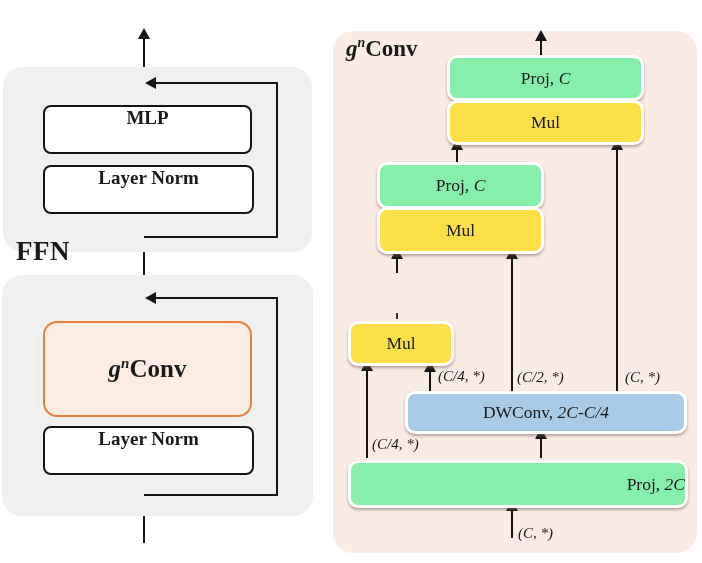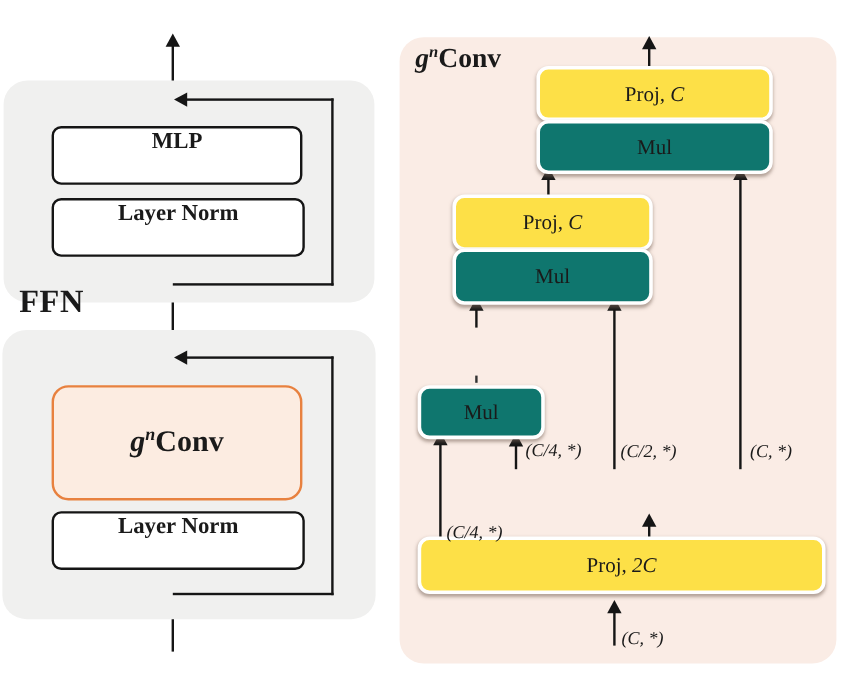--- a/index.html
+++ b/index.html
@@ -22,22 +22,22 @@
     display:flex;align-items:flex-start;justify-content:center;
     font-weight:bold;font-size:19px;}
   .blocklabel{position:absolute;font-weight:bold;font-size:27px;letter-spacing:0.5px;}
   .gnconvbox{position:absolute;background:#fcece1;border:2.5px solid #e8813f;border-radius:14px;
     display:flex;align-items:center;justify-content:center;font-weight:bold;font-size:25px;}
   
   .pinkpanel{position:absolute;background:#faece5;border-radius:20px;}
   .rbox{position:absolute;border:3px solid #ffffff;border-radius:10px;
     box-shadow:0 2px 3px rgba(120,100,90,0.55);
     display:flex;align-items:center;justify-content:center;font-size:17.5px;}
-  .yellow{background:#fde047;}
-  .green{background:#0f766e;justify-content:center;}
+  .yellow{background:#86efac;}
+  .green{background:#fde047;justify-content:center;}
   .blue{background:#a8cbe8;}
   .dimlabel{position:absolute;font-style:italic;font-size:15px;white-space:nowrap;}
   .paneltitle{position:absolute;font-weight:bold;font-size:23px;}
   sup{font-size:60%;line-height:0;}
   .stub{position:absolute;width:2px;height:6px;background:#333;}
 </style>
 </head>
 <body>
 
 <div id="stage">
@@ -120,22 +120,25 @@
     <span><span>Proj, </span><i>C</i></span>
   </div>
   <div class="rbox green" style="left:377px;top:207px;width:161px;height:41px;">
     <span>Mul</span>
   </div>
 
   <div class="rbox green" style="left:348px;top:321px;width:100px;height:39px;">
     <span>Mul</span>
   </div>
 
+  <div class="rbox blue" style="left:405px;top:391px;width:276px;height:37px;">
+    <span><span>DWConv, </span><i>2C-C/4</i></span>
+  </div>
 
-  <div class="rbox yellow" style="left:348px;top:447px;width:334px;height:42px;">
+  <div class="rbox yellow" style="left:348px;top:460px;width:334px;height:42px;justify-content:flex-end;">
     <span><span>Proj, </span><i>2C</i></span>
   </div>
 
   <div class="dimlabel" style="left:372px;top:436px;">(C/4, *)</div>
   <div class="dimlabel" style="left:438px;top:368px;">(C/4, *)</div>
   <div class="dimlabel" style="left:517px;top:369px;">(C/2, *)</div>
   <div class="dimlabel" style="left:625px;top:369px;">(C, *)</div>
   <div class="dimlabel" style="left:518px;top:525px;">(C, *)</div>
 
 </div>

